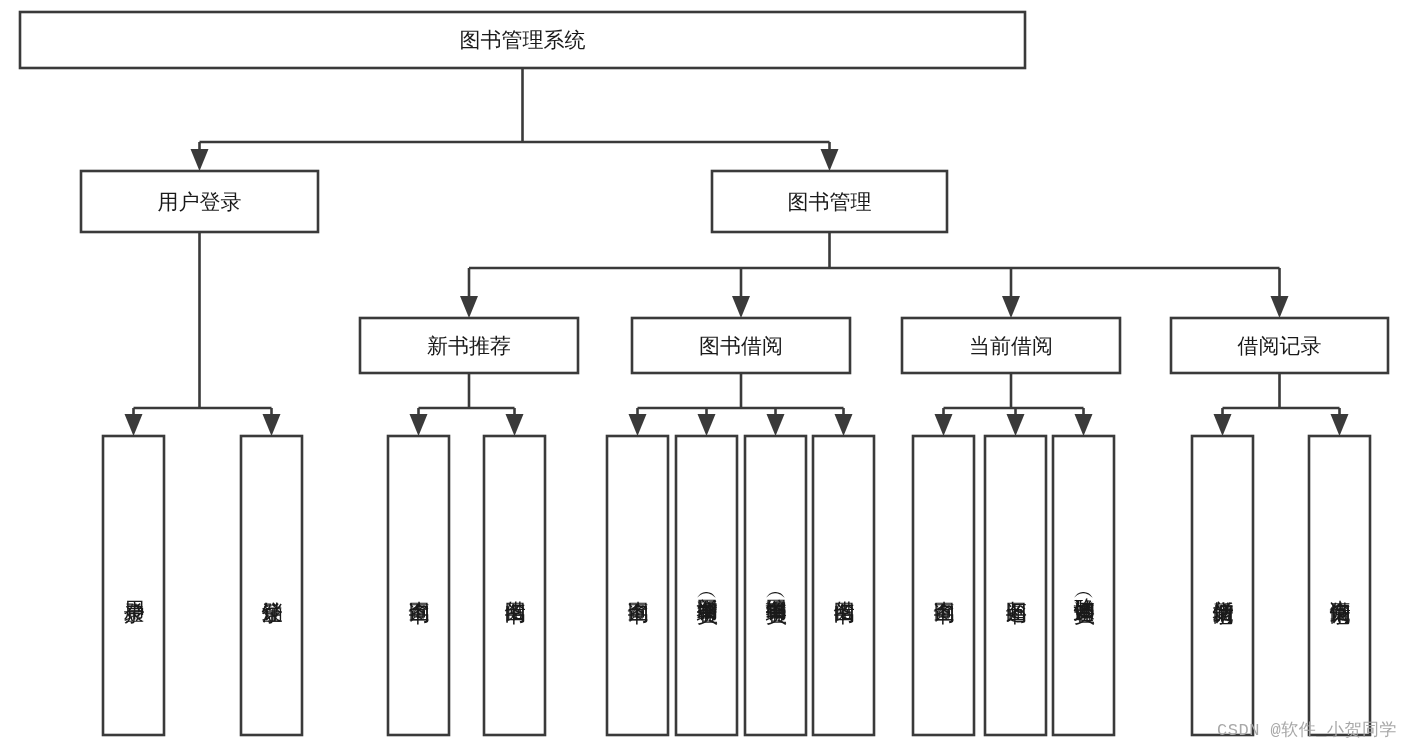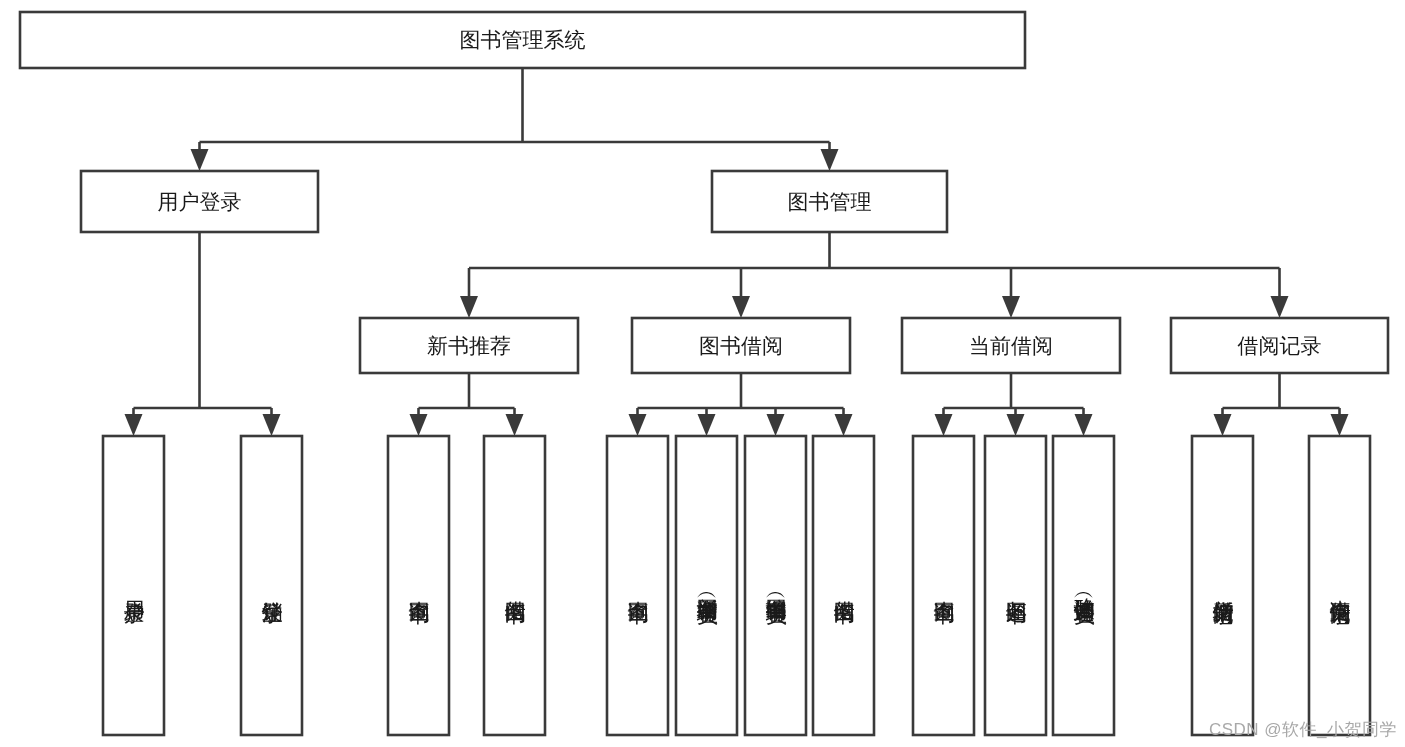--- a/index.html
+++ b/index.html
@@ -61,21 +61,21 @@
     display: flex;
     align-items: center;
     justify-content: center;
     pointer-events: none;
     user-select: none;
   }
   .watermark {
     position: absolute;
     right: 8px;
     bottom: 6px;
-    font-family: Liberation Sans, sans-serif;
+    font-family: Liberation Mono, monospace;
     font-size: 17px;
     color: #a8a8a8;
     letter-spacing: 0.5px;
     white-space: nowrap;
   }
 </style>
 </head>
 <body>
 
 <div id="diagram-root">

